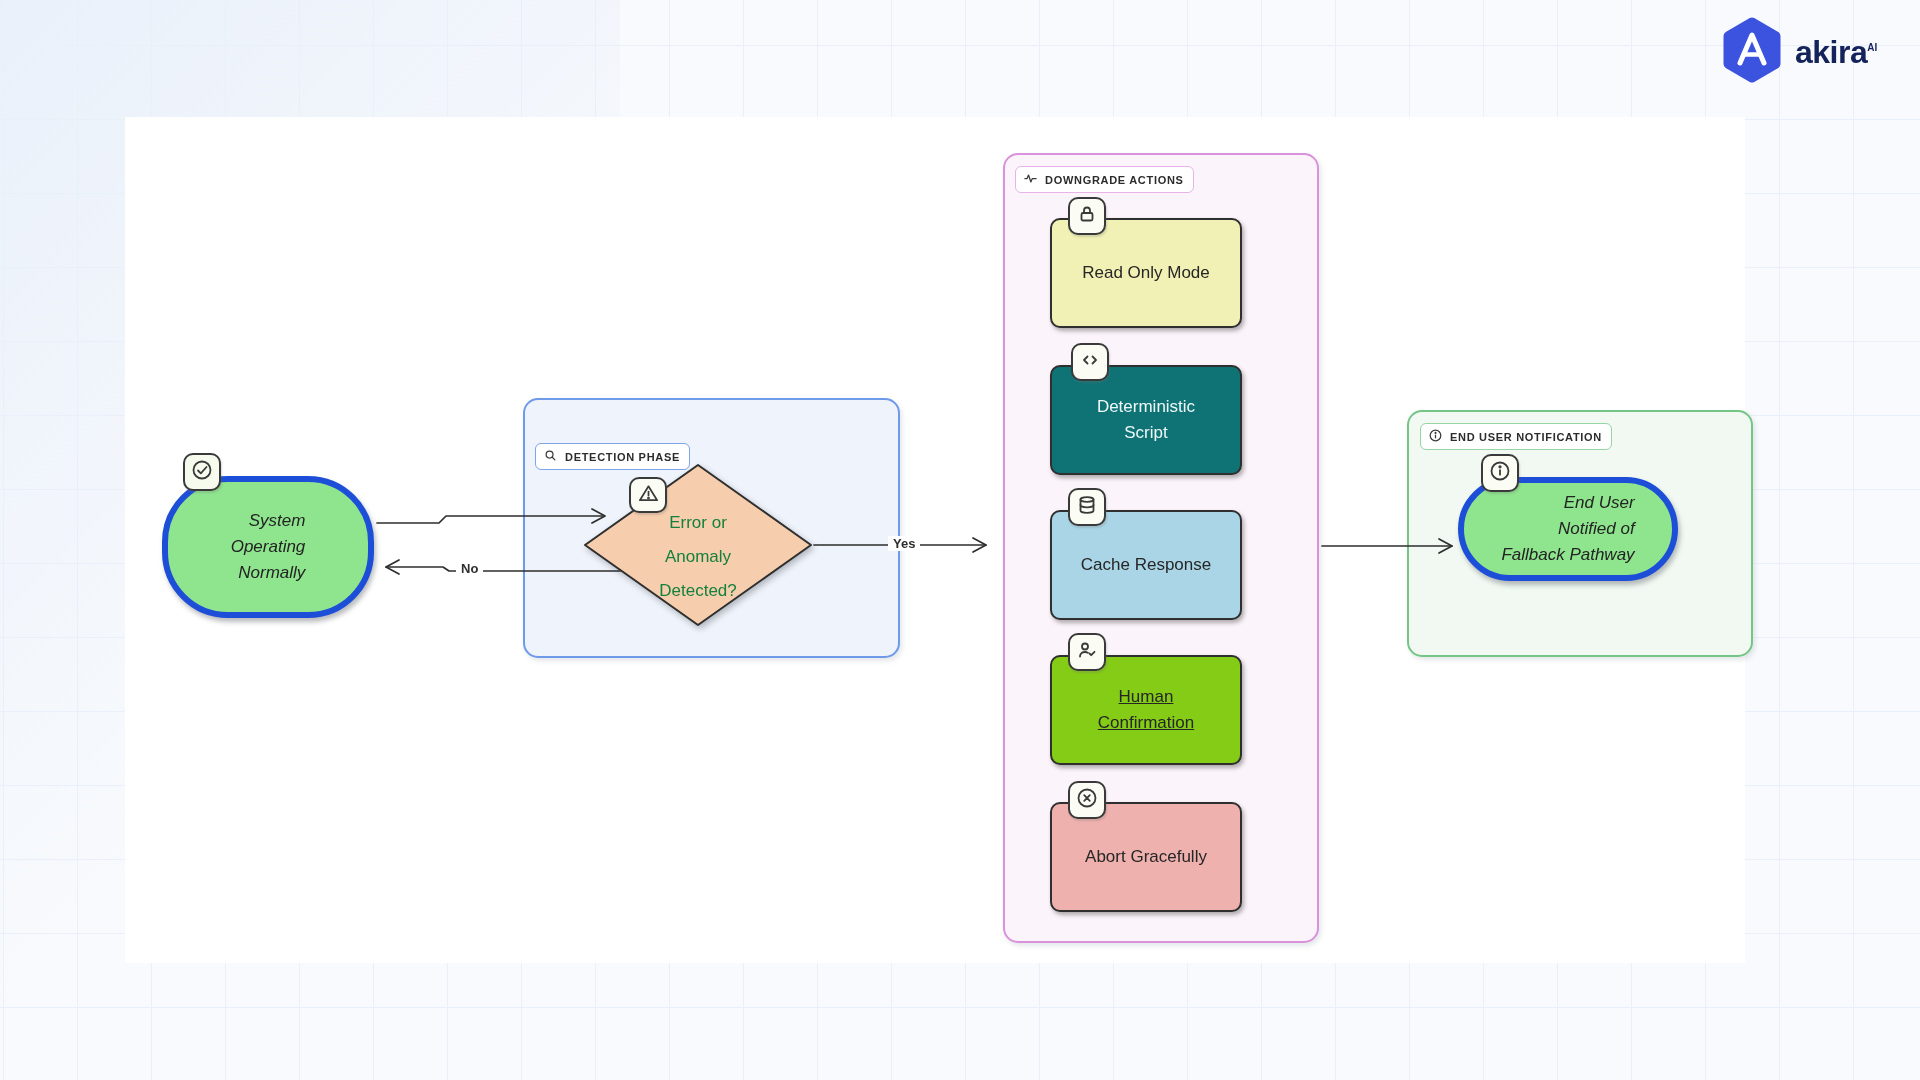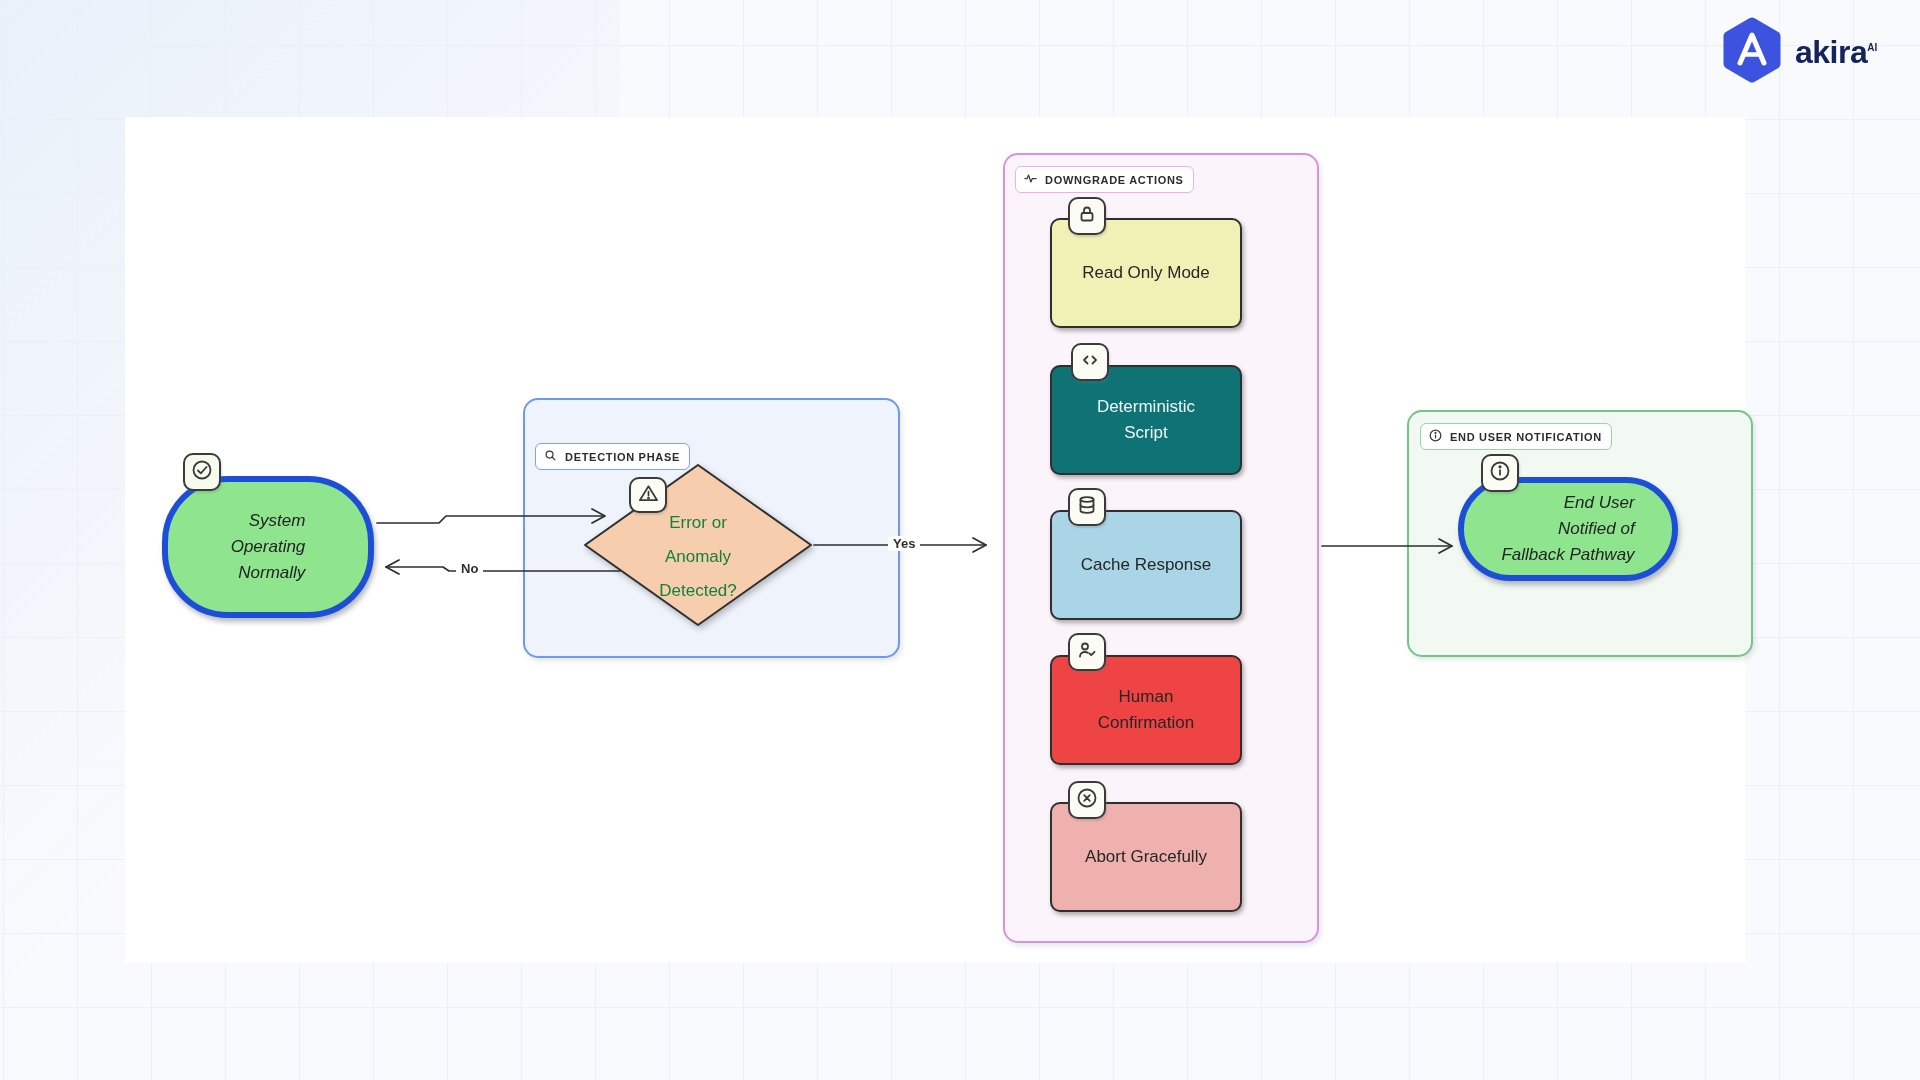--- a/index.html
+++ b/index.html
@@ -203,21 +203,21 @@
   <div class="chip" style="left:1068px; top:488px;">
     <span>
       <svg width="24" height="24" viewBox="0 0 24 24" fill="none" stroke="#3a3a3a" stroke-width="1.8" stroke-linecap="round" stroke-linejoin="round">
         <ellipse cx="12" cy="6.5" rx="6.5" ry="2.4"></ellipse>
         <path d="M5.5 6.5v11c0 1.3 2.9 2.4 6.5 2.4s6.5-1.1 6.5-2.4v-11"></path>
         <path d="M5.5 12c0 1.3 2.9 2.4 6.5 2.4s6.5-1.1 6.5-2.4"></path>
       </svg>
     </span>
   </div>
 
-  <div class="action-box" style="top: 655px; background: #ef4444; color: rgb(38, 38, 38);">Human
+  <div class="action-box" style="top: 655px; background: #84cc16; color: rgb(38, 38, 38); text-decoration: underline;">Human
 Confirmation</div>
   <div class="chip" style="left:1068px; top:633px;">
     <span>
       <svg width="24" height="24" viewBox="0 0 24 24" fill="none" stroke="#3a3a3a" stroke-width="1.8" stroke-linecap="round" stroke-linejoin="round">
         <circle cx="10" cy="8.5" r="3"></circle>
           <path d="M5 18.5c0-2.8 2.2-4.5 5-4.5 1.1 0 2.1.3 2.9.8"></path>
           <path d="M14.5 15.5l1.7 1.7 3.3-3.4"></path>
       </svg>
     </span>
   </div>

